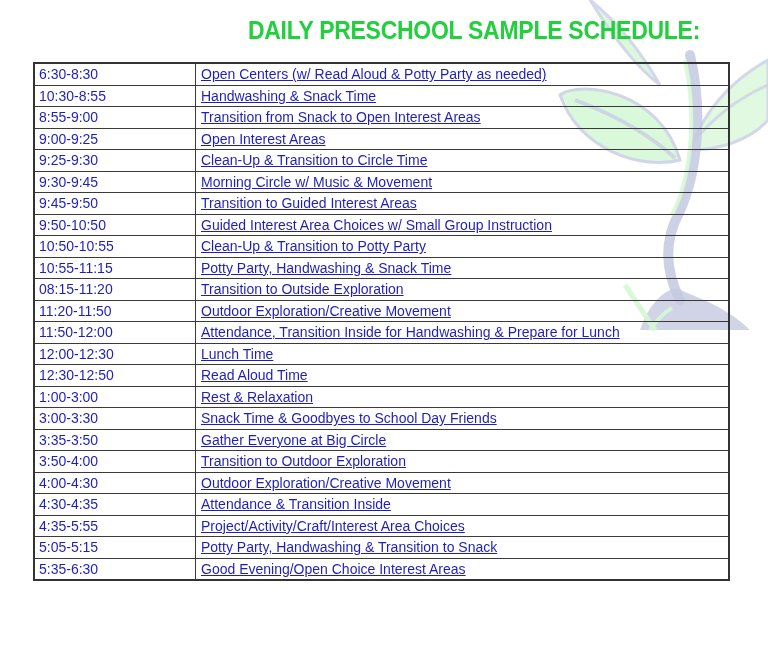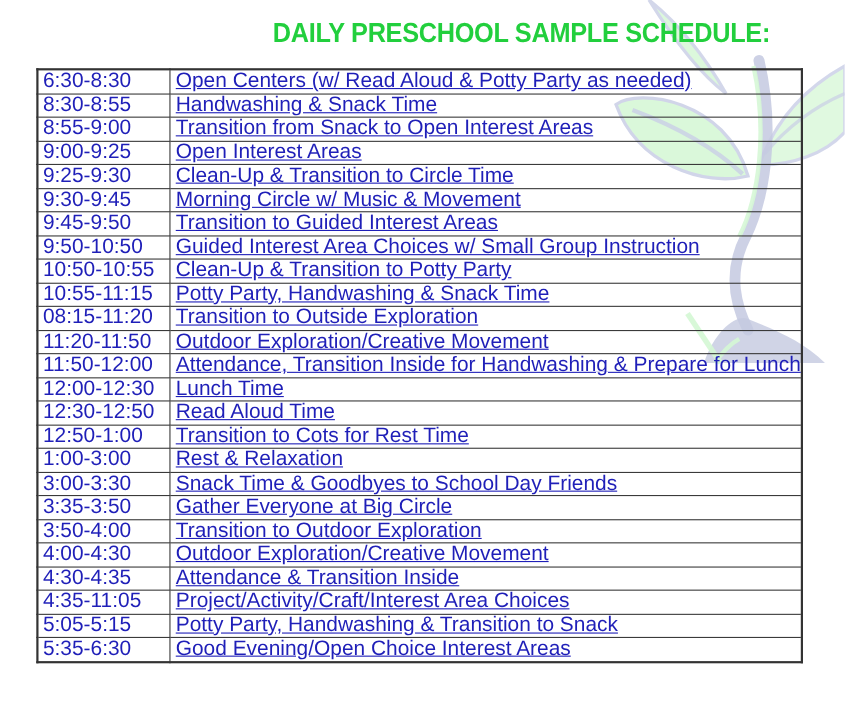--- a/index.html
+++ b/index.html
@@ -47,21 +47,21 @@
       width: 697px;
       border-collapse: collapse;
       z-index: 1;
       border: 2px solid #333333;
     }
     .schedule td {
       border: 1.5px solid #3a3a3a;
       height: 20.5px;
       padding: 0 0 0 4px;
       font-family: "Liberation Sans", sans-serif;
-      font-size: 19px;
+      font-size: 14px;
       color: #1f1fb8;
       line-height: 20px;
       white-space: pre;
       vertical-align: middle;
     }
     .schedule td.time {
       width: 156px;
     }
     .schedule td.activity {
       padding-left: 5px;
@@ -91,21 +91,21 @@
 
 <div class="title">DAILY PRESCHOOL SAMPLE SCHEDULE:</div>
 
 <table class="schedule">
   <tbody id="schedule-body">
   <tr>
         <td class="time">6:30-8:30</td>
         <td class="activity">Open Centers (w/ Read Aloud &amp; Potty Party as needed)</td>
       </tr>
       <tr>
-        <td class="time">8:30-8:55</td>
+        <td class="time">10:30-8:55</td>
         <td class="activity">Handwashing &amp; Snack Time</td>
       </tr>
       <tr>
         <td class="time">8:55-9:00</td>
         <td class="activity">Transition from Snack to Open Interest Areas</td>
       </tr>
       <tr>
         <td class="time">9:00-9:25</td>
         <td class="activity">Open Interest Areas</td>
       </tr>
@@ -147,24 +147,20 @@
       </tr>
       <tr>
         <td class="time">12:00-12:30</td>
         <td class="activity">Lunch Time</td>
       </tr>
       <tr>
         <td class="time">12:30-12:50</td>
         <td class="activity">Read Aloud Time</td>
       </tr>
       <tr>
-        <td class="time">12:50-1:00</td>
-        <td class="activity">Transition to Cots for Rest Time</td>
-      </tr>
-      <tr>
         <td class="time">1:00-3:00</td>
         <td class="activity">Rest &amp; Relaxation</td>
       </tr>
       <tr>
         <td class="time">3:00-3:30</td>
         <td class="activity">Snack Time &amp; Goodbyes to School Day Friends</td>
       </tr>
       <tr>
         <td class="time">3:35-3:50</td>
         <td class="activity">Gather Everyone at Big Circle</td>
@@ -175,21 +171,21 @@
       </tr>
       <tr>
         <td class="time">4:00-4:30</td>
         <td class="activity">Outdoor Exploration/Creative Movement</td>
       </tr>
       <tr>
         <td class="time">4:30-4:35</td>
         <td class="activity">Attendance &amp; Transition Inside</td>
       </tr>
       <tr>
-        <td class="time">4:35-11:05</td>
+        <td class="time">4:35-5:55</td>
         <td class="activity">Project/Activity/Craft/Interest Area Choices</td>
       </tr>
       <tr>
         <td class="time">5:05-5:15</td>
         <td class="activity">Potty Party, Handwashing &amp; Transition to Snack</td>
       </tr>
       <tr>
         <td class="time">5:35-6:30</td>
         <td class="activity">Good Evening/Open Choice Interest Areas</td>
       </tr>

